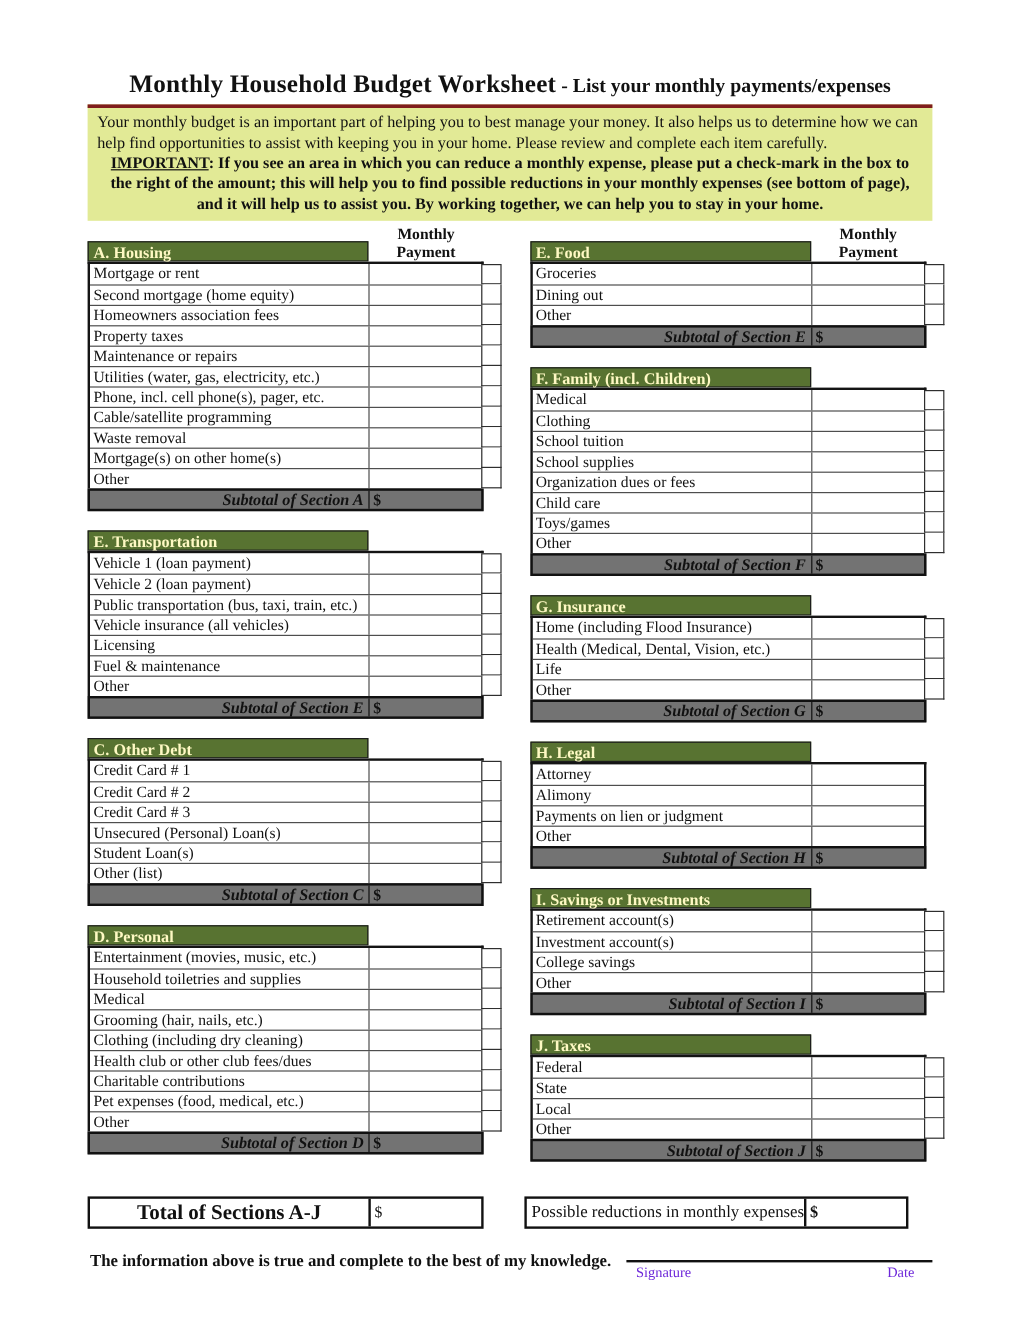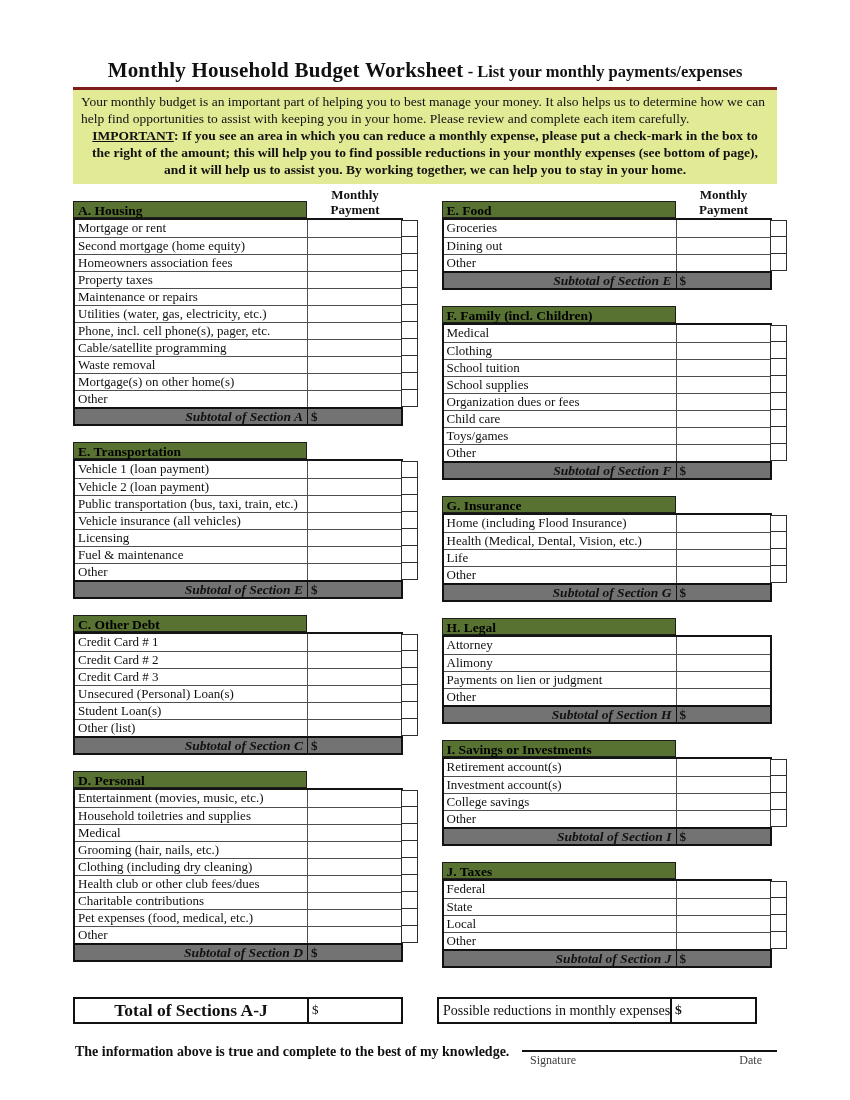--- a/index.html
+++ b/index.html
@@ -33,21 +33,21 @@
   .pay-head { height:14px; position:relative; }
   .pay-head .ph {
     position:absolute; left:234px; top:0; width:96px; height:31px;
     text-align:center; font-weight:bold; font-size:13px; line-height:15px;
   }
 
   .section { position:relative; margin-bottom:16px; }
   .sec-header {
     width:234px; height:17px;
     background: var(--green, #587331);
-    color:#000000; font-weight:bold; font-size:13.5px; line-height:15px;
+    color:#fef9c3; font-weight:bold; font-size:13.5px; line-height:15px;
     padding:1px 0 0 4px;
     border:1px solid #1d1d1d;
   }
   .rows-wrap { width:330px; border:2px solid #141414; border-bottom:none; background:#fff; }
   .row { display:flex; height:17px; }
   .row + .row { border-top:1px solid #4e4e4e; }
   .cell.label {
     width:232px; padding:1px 0 0 3px; font-size:13px; line-height:14px;
     white-space:nowrap; overflow:hidden;
   }
@@ -74,21 +74,21 @@
   .total-box .tamt { flex:1; border-left:2px solid #111; font-size:13px; padding:3px 0 0 3px; }
   .reduc-box { width:320px; height:27px; border:2px solid #111; display:flex; }
   .reduc-box .rlabel { flex:1; font-size:14px; line-height:23px; padding-left:4px; white-space:nowrap; }
   .reduc-box .ramt { width:92px; border-left:2px solid #111; font-weight:bold; font-size:13.5px; padding:3px 0 0 3px; }
 
   
   .footer { display:flex; margin-top:16px; align-items:flex-start; }
   .statement { flex:1; font-weight:bold; font-size:14px; padding:4px 0 0 2px; white-space:nowrap; }
   .sig { width:255px; padding-top:10px; }
   .sig-line { border-top:2px solid #111; height:0; }
-  .sig-labels { display:flex; justify-content:space-between; font-size:12px; padding:1px 15px 0 8px; color:#404040; }
+  .sig-labels { display:flex; justify-content:space-between; font-size:12px; padding:1px 15px 0 8px; color:#6d28d9; }
 </style>
 </head>
 <body>
 
 <div class="sheet">
 
   <div class="title">
     <span class="main">Monthly Household Budget Worksheet</span><span class="sub"> - List your monthly payments/expenses</span>
   </div>
 

